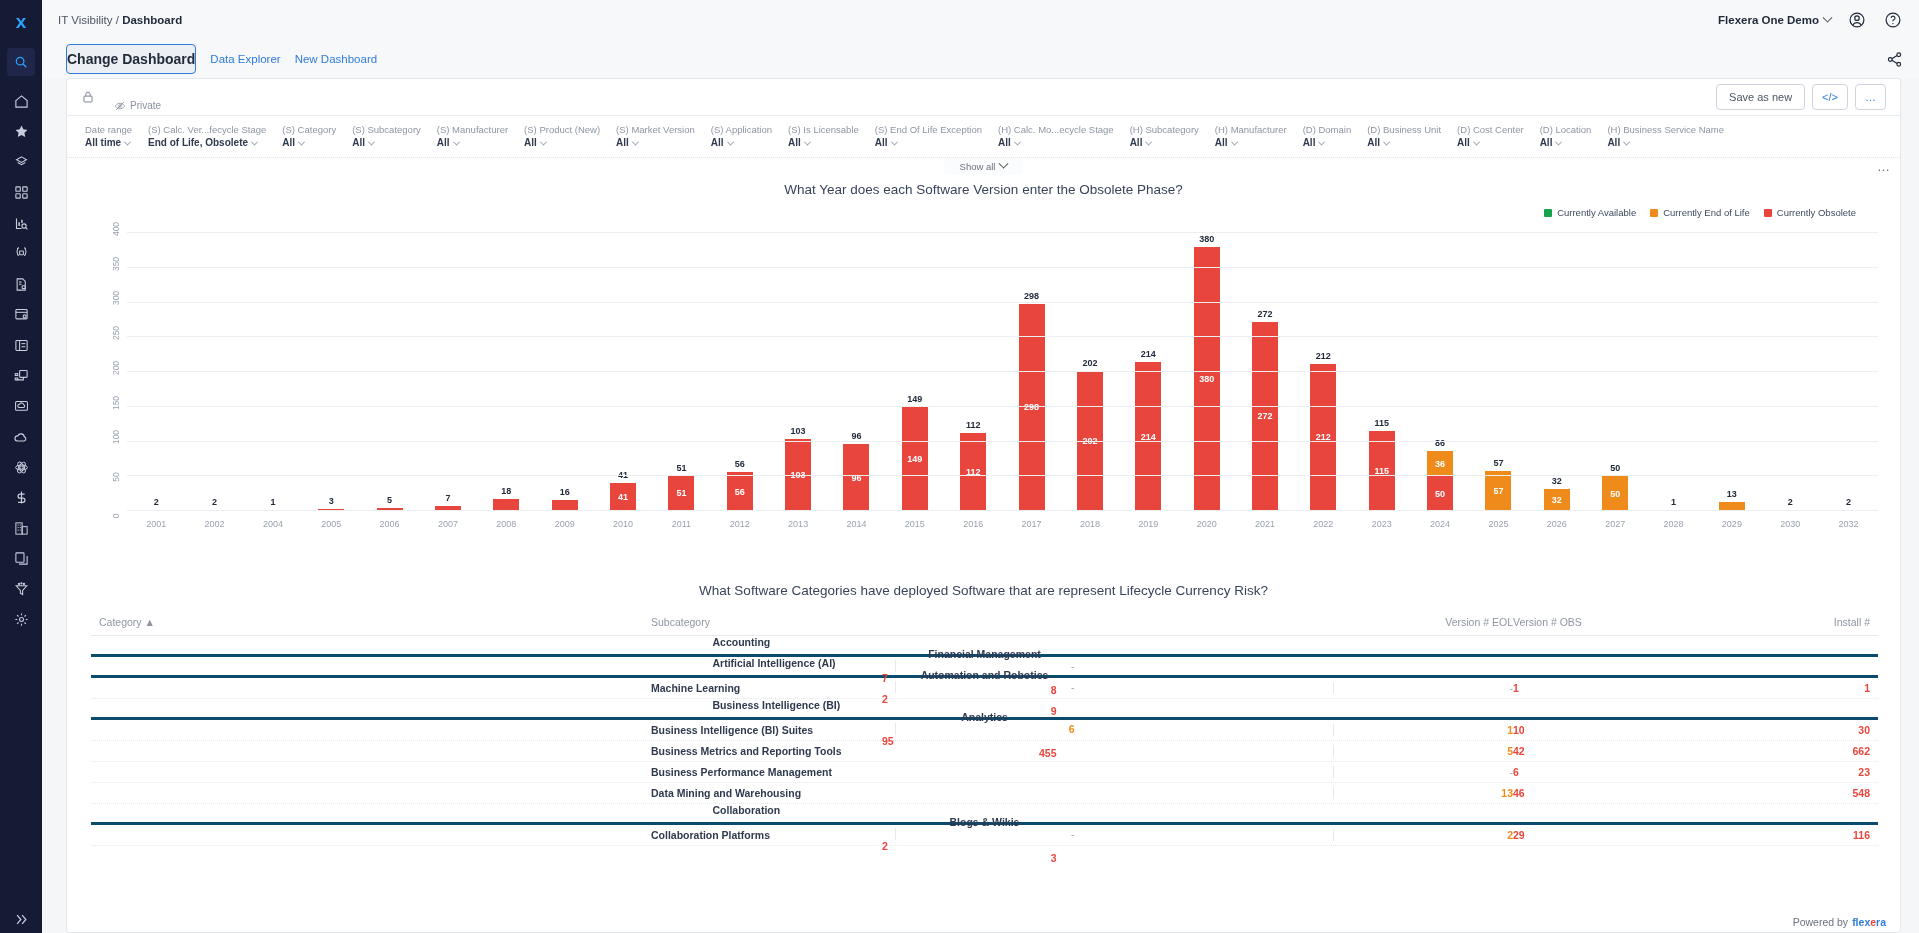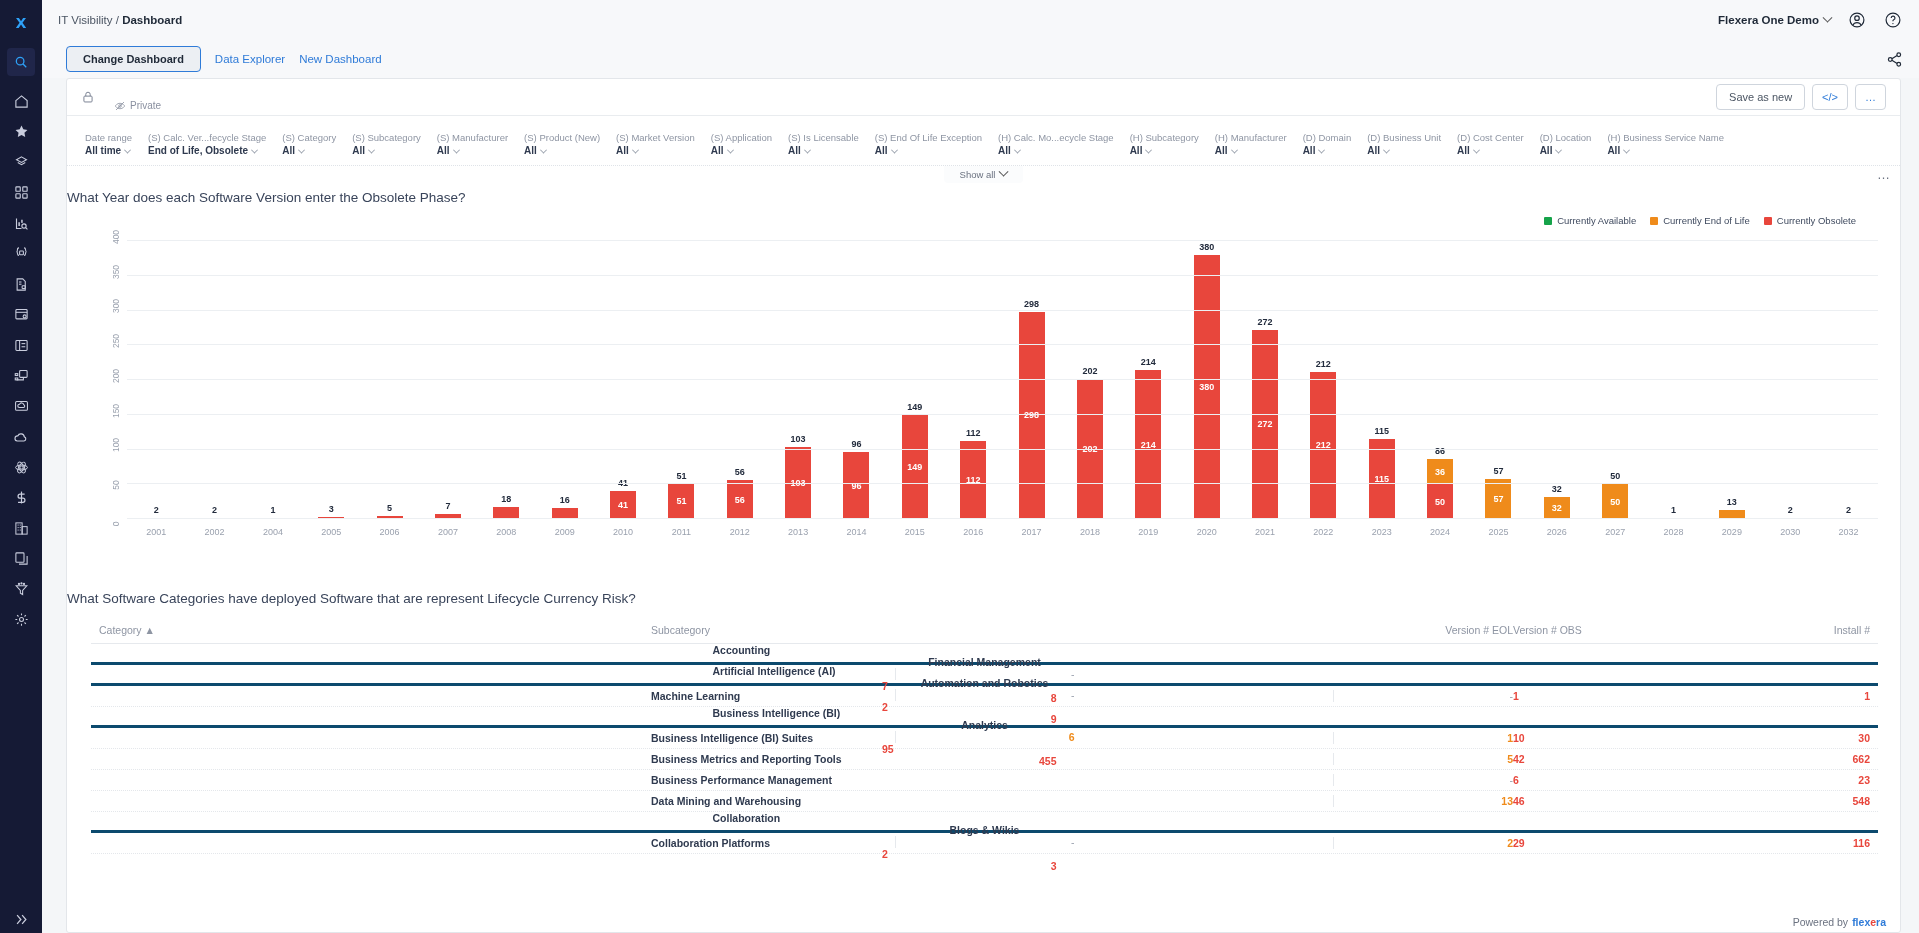--- a/index.html
+++ b/index.html
@@ -53,21 +53,21 @@
   .chev { width: 7px; height: 7px; border-right: 1.4px solid #555; border-bottom: 1.4px solid #555;
           transform: rotate(45deg) translate(-2px,-2px); display: inline-block; }
   .icobtn { width: 20px; height: 20px; color: #1f2937; cursor: pointer; display:flex; align-items:center; justify-content:center;}
 
   .tabbar {
     height: 38px; background: #f7f8fa; display: flex; align-items: center;
     padding: 0 16px 0 24px; gap: 14px; flex: 0 0 38px;
   }
   .btn-change {
     background: #eceff3; border: 1.4px solid #2f7bd8; border-radius: 4px;
-    padding: 6px 16px; font-size: 11px; color: #1f2937; font-weight: 700; cursor: pointer;
+    padding: 6px 0; font-size: 14px; color: #1f2937; font-weight: 700; cursor: pointer;
   }
   .tablink { font-size: 11.5px; color: #2f7bd8; cursor: pointer; }
   .share-wrap { margin-left: auto; color: #1f2937; cursor: pointer; display:flex; }
 
   .card {
     margin: 0 18px 0 24px; background: #fff; border: 1px solid #e3e6ea;
     border-radius: 3px; flex: 1; display: flex; flex-direction: column;
     min-height: 0; position: relative;
   }
 
@@ -78,40 +78,40 @@
              font-size: 10px; color: #8a90a0; margin-top: 20px; }
   .head-right { margin-left: auto; display: flex; align-items: flex-start; gap: 7px; }
   .hbtn { border: 1px solid #cfd5dd; border-radius: 4px; background: #fff;
           font-size: 11px; color: #4b5563; padding: 6px 12px; cursor: pointer; }
   .hbtn.sq { padding: 6px 9px; color: #2f7bd8; }
 
   .filterbar {
     border-top: 1px solid #e9ecef; border-bottom: 1px dotted #dfe3e8;
     padding: 7px 0 7px 10px; display: flex; flex: 0 0 auto; gap: 0;
   }
-  .filt { padding: 0 8px 0 8px; cursor: pointer; margin-top: 8px; }
+  .filt { padding: 0 8px 0 8px; cursor: pointer; }
   .filt .fl { font-size: 9.5px; color: #8e95a3; white-space: nowrap; line-height: 13px; }
   .filt .fv { font-size: 10px; color: #2f3a4f; font-weight: 700; white-space: nowrap;
               line-height: 14px; display: flex; align-items: center; gap: 4px; }
   .cv { width: 5px; height: 5px; border-right: 1.2px solid #9aa1ae; border-bottom: 1.2px solid #9aa1ae;
         transform: rotate(45deg) translate(-1px,-1px); }
 
   .showall-row { position: relative; height: 18px; flex: 0 0 18px; }
   .showall {
     position: absolute; left: 50%; transform: translateX(-50%); top: 0;
     font-size: 9.5px; color: #6b7280; display: flex; align-items: center; gap: 5px;
     background: #fbfcfd; padding: 3px 16px; border-radius: 0 0 4px 4px; cursor: pointer;
   }
   .dots-right { position: absolute; right: 9px; top: 1px; color: #6b7280; cursor: pointer;
                 font-size: 13px; letter-spacing: 1px; }
 
   .scrollarea { flex: 1; overflow: hidden; position: relative; }
 
   .chart-title, .table-title {
-    text-align: left; font-size: 13.5px; color: #39445a; padding: 6px 0 0;
+    text-align: center; font-size: 13.5px; color: #39445a; padding: 6px 0 0;
   }
 
   
   .chart-wrap { position: relative; height: 330px; margin: 14px 22px 0 24px; }
   .legend { position: absolute; right: 22px; top: -4px; display: flex; gap: 14px; }
   .lg { display: flex; align-items: center; gap: 5px; font-size: 9.5px; color: #3f4a5f; }
   .sw { width: 8px; height: 8px; border-radius: 1px; }
 
   .plot { position: absolute; left: 36px; right: 0; top: 22px; bottom: 30px; }
   .gridline { position: absolute; left: 0; right: 0; height: 1px; background: #eceff2; }

